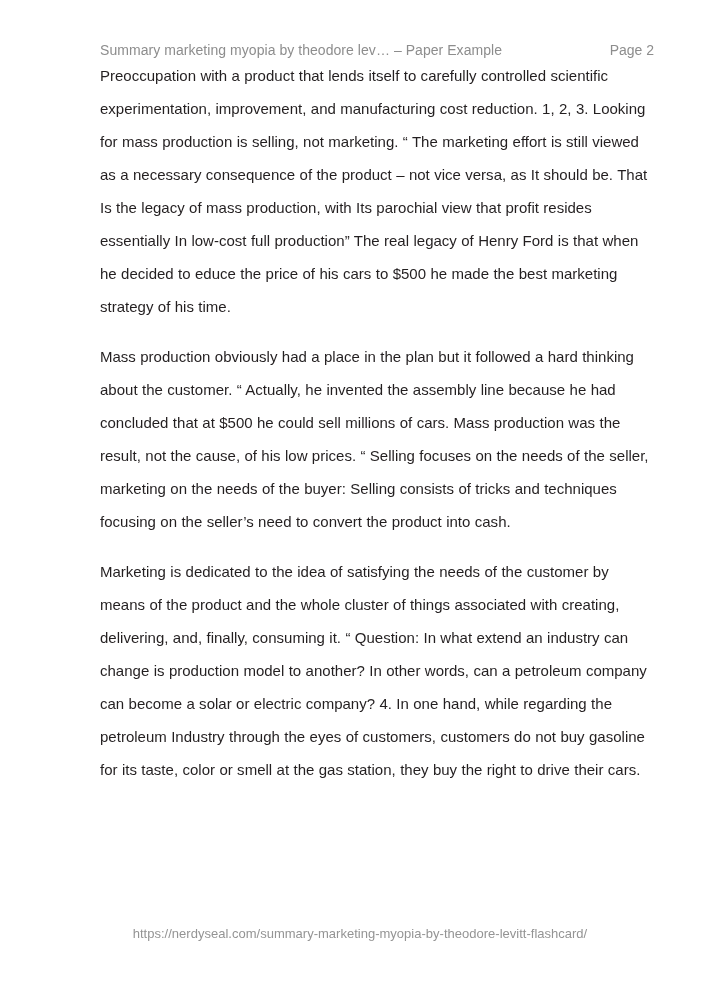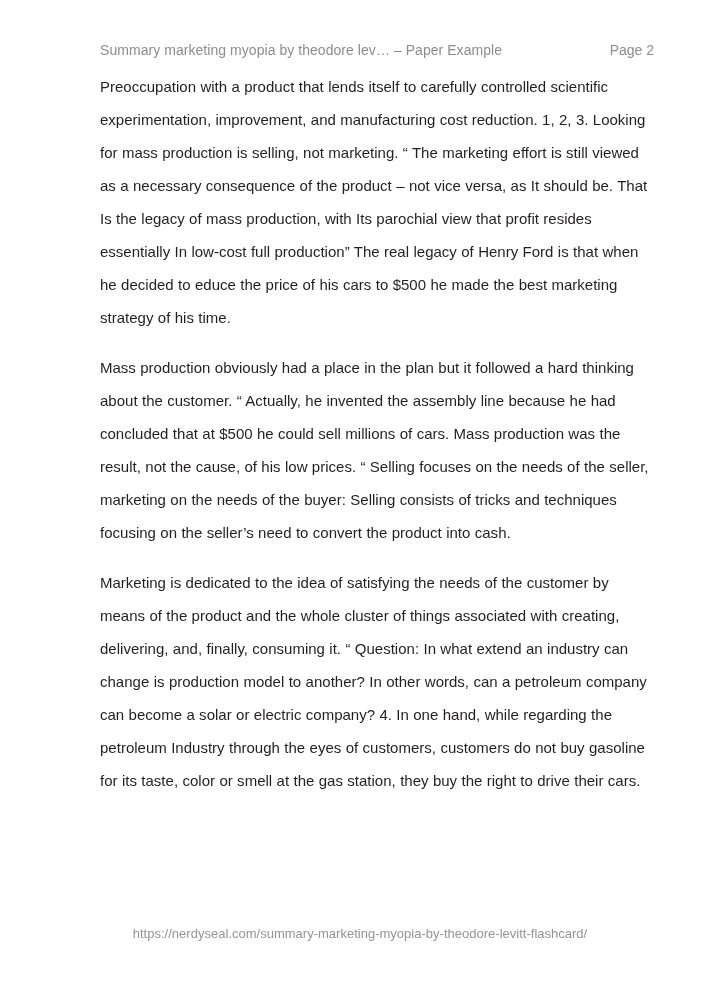--- a/index.html
+++ b/index.html
@@ -49,21 +49,21 @@
   .page-header .header-page {
     font-size: 14px;
     color: #8d8d8d;
     margin-right: 1px;
   }
 
   
   .content {
     position: absolute;
     left: 100px;
-    top: 70px;
+    top: 59px;
     width: 556px;
   }
   .para {
     margin: 0 0 17px 0;
     font-size: 15px;
     line-height: 33px;
     color: #231f20;
     text-align: left;
     letter-spacing: 0.01px;
     word-spacing: 0.2px;

